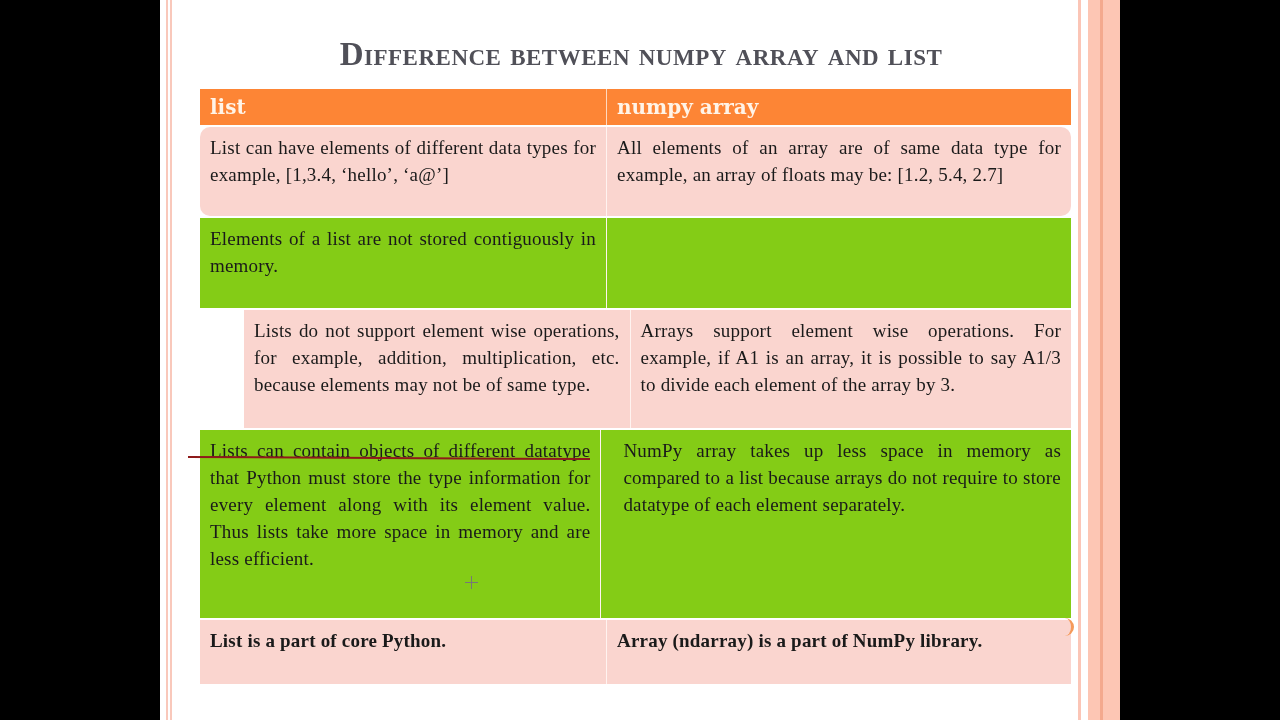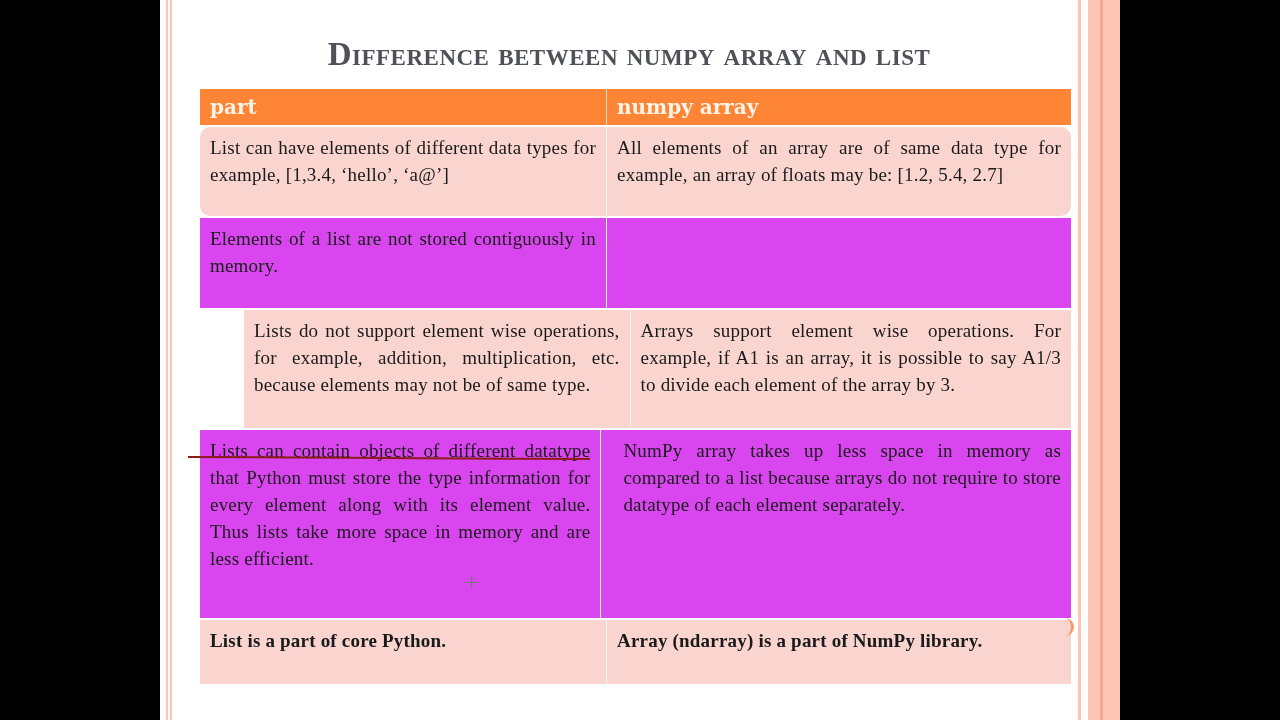--- a/index.html
+++ b/index.html
@@ -11,21 +11,21 @@
     .slide {
       position: absolute; left: 160px; top: 0; width: 960px; height: 720px;
       background: #ffffff; overflow: hidden;
     }
     .left-stripe-a { position: absolute; left: 6px; top: 0; width: 2px; height: 720px; background: #f9c8bb; }
     .left-stripe-b { position: absolute; left: 10px; top: 0; width: 2px; height: 720px; background: #f9c8bb; }
     .right-band-line { position: absolute; left: 918px; top: 0; width: 3px; height: 720px; background: #fbc5b6; }
     .right-band { position: absolute; left: 928px; top: 0; width: 32px; height: 720px; background: #fdc6b4; }
     .right-band-dark { position: absolute; left: 940px; top: 0; width: 3px; height: 720px; background: #f4a98e; }
     .title {
-      position: absolute; left: 0; top: 36px; width: 938px; text-align: center;
+      position: absolute; left: 12px; top: 36px; width: 938px; text-align: center;
       font-family: "Liberation Serif", "DejaVu Serif", serif;
       font-weight: bold; color: #505058; font-size: 33px; letter-spacing: 0.5px;
       font-variant: small-caps;
     }
     .table {
       position: absolute; left: 40px; top: 89px; width: 871px;
     }
     .hdr {
       display: flex; height: 36px; background: #fd8535;
     }
@@ -34,21 +34,21 @@
       padding-left: 10px; box-sizing: border-box;
       font-family: "DejaVu Serif", serif;
     }
     .c1 { width: 407px; }
     .c2 { width: 464px; }
     .hdr .c1 { border-right: 1px solid #ffd9c0; }
     .row {
       display: flex; margin-top: 2px;
     }
     .row.odd { background: #fad5cf; }
-    .row.even { background: #d946ef; gap: 12px; }
+    .row.even { background: #84cc16; gap: 12px; }
     .row .cell {
       box-sizing: border-box; padding: 7px 10px 0 10px;
       font-size: 19px; line-height: 27px; color: #1a1a1a;
       text-align: justify; letter-spacing: 0.2px;
       font-family: "Liberation Serif", "DejaVu Serif", serif;
     }
     .row .c1 { border-right: 1px solid #fff3f0; }
     .r1 { height: 89px; border-radius: 10px; }
     .r2 { height: 90px; }
     .r3 { height: 118px; margin-left: 44px; }
@@ -75,21 +75,21 @@
   <div class="left-stripe-a"></div>
   <div class="left-stripe-b"></div>
   <div class="right-band-line"></div>
   <div class="right-band"></div>
   <div class="right-band-dark"></div>
 
   <div class="title">Difference between numpy array and list</div>
 
   <div class="table">
     <div class="hdr">
-      <div class="cell c1">part</div>
+      <div class="cell c1">list</div>
       <div class="cell c2">numpy array</div>
     </div>
     <div class="row odd r1">
       <div class="cell c1">List can have elements of different data types for example, [1,3.4, ‘hello’, ‘a@’]</div>
       <div class="cell c2">All elements of an array are of same data type for example, an array of floats may be: [1.2, 5.4, 2.7]</div>
     </div>
     <div class="row even r2">
       <div class="cell c1">Elements of a list are not stored contiguously in memory.</div>
     </div>
     <div class="row odd r3">

